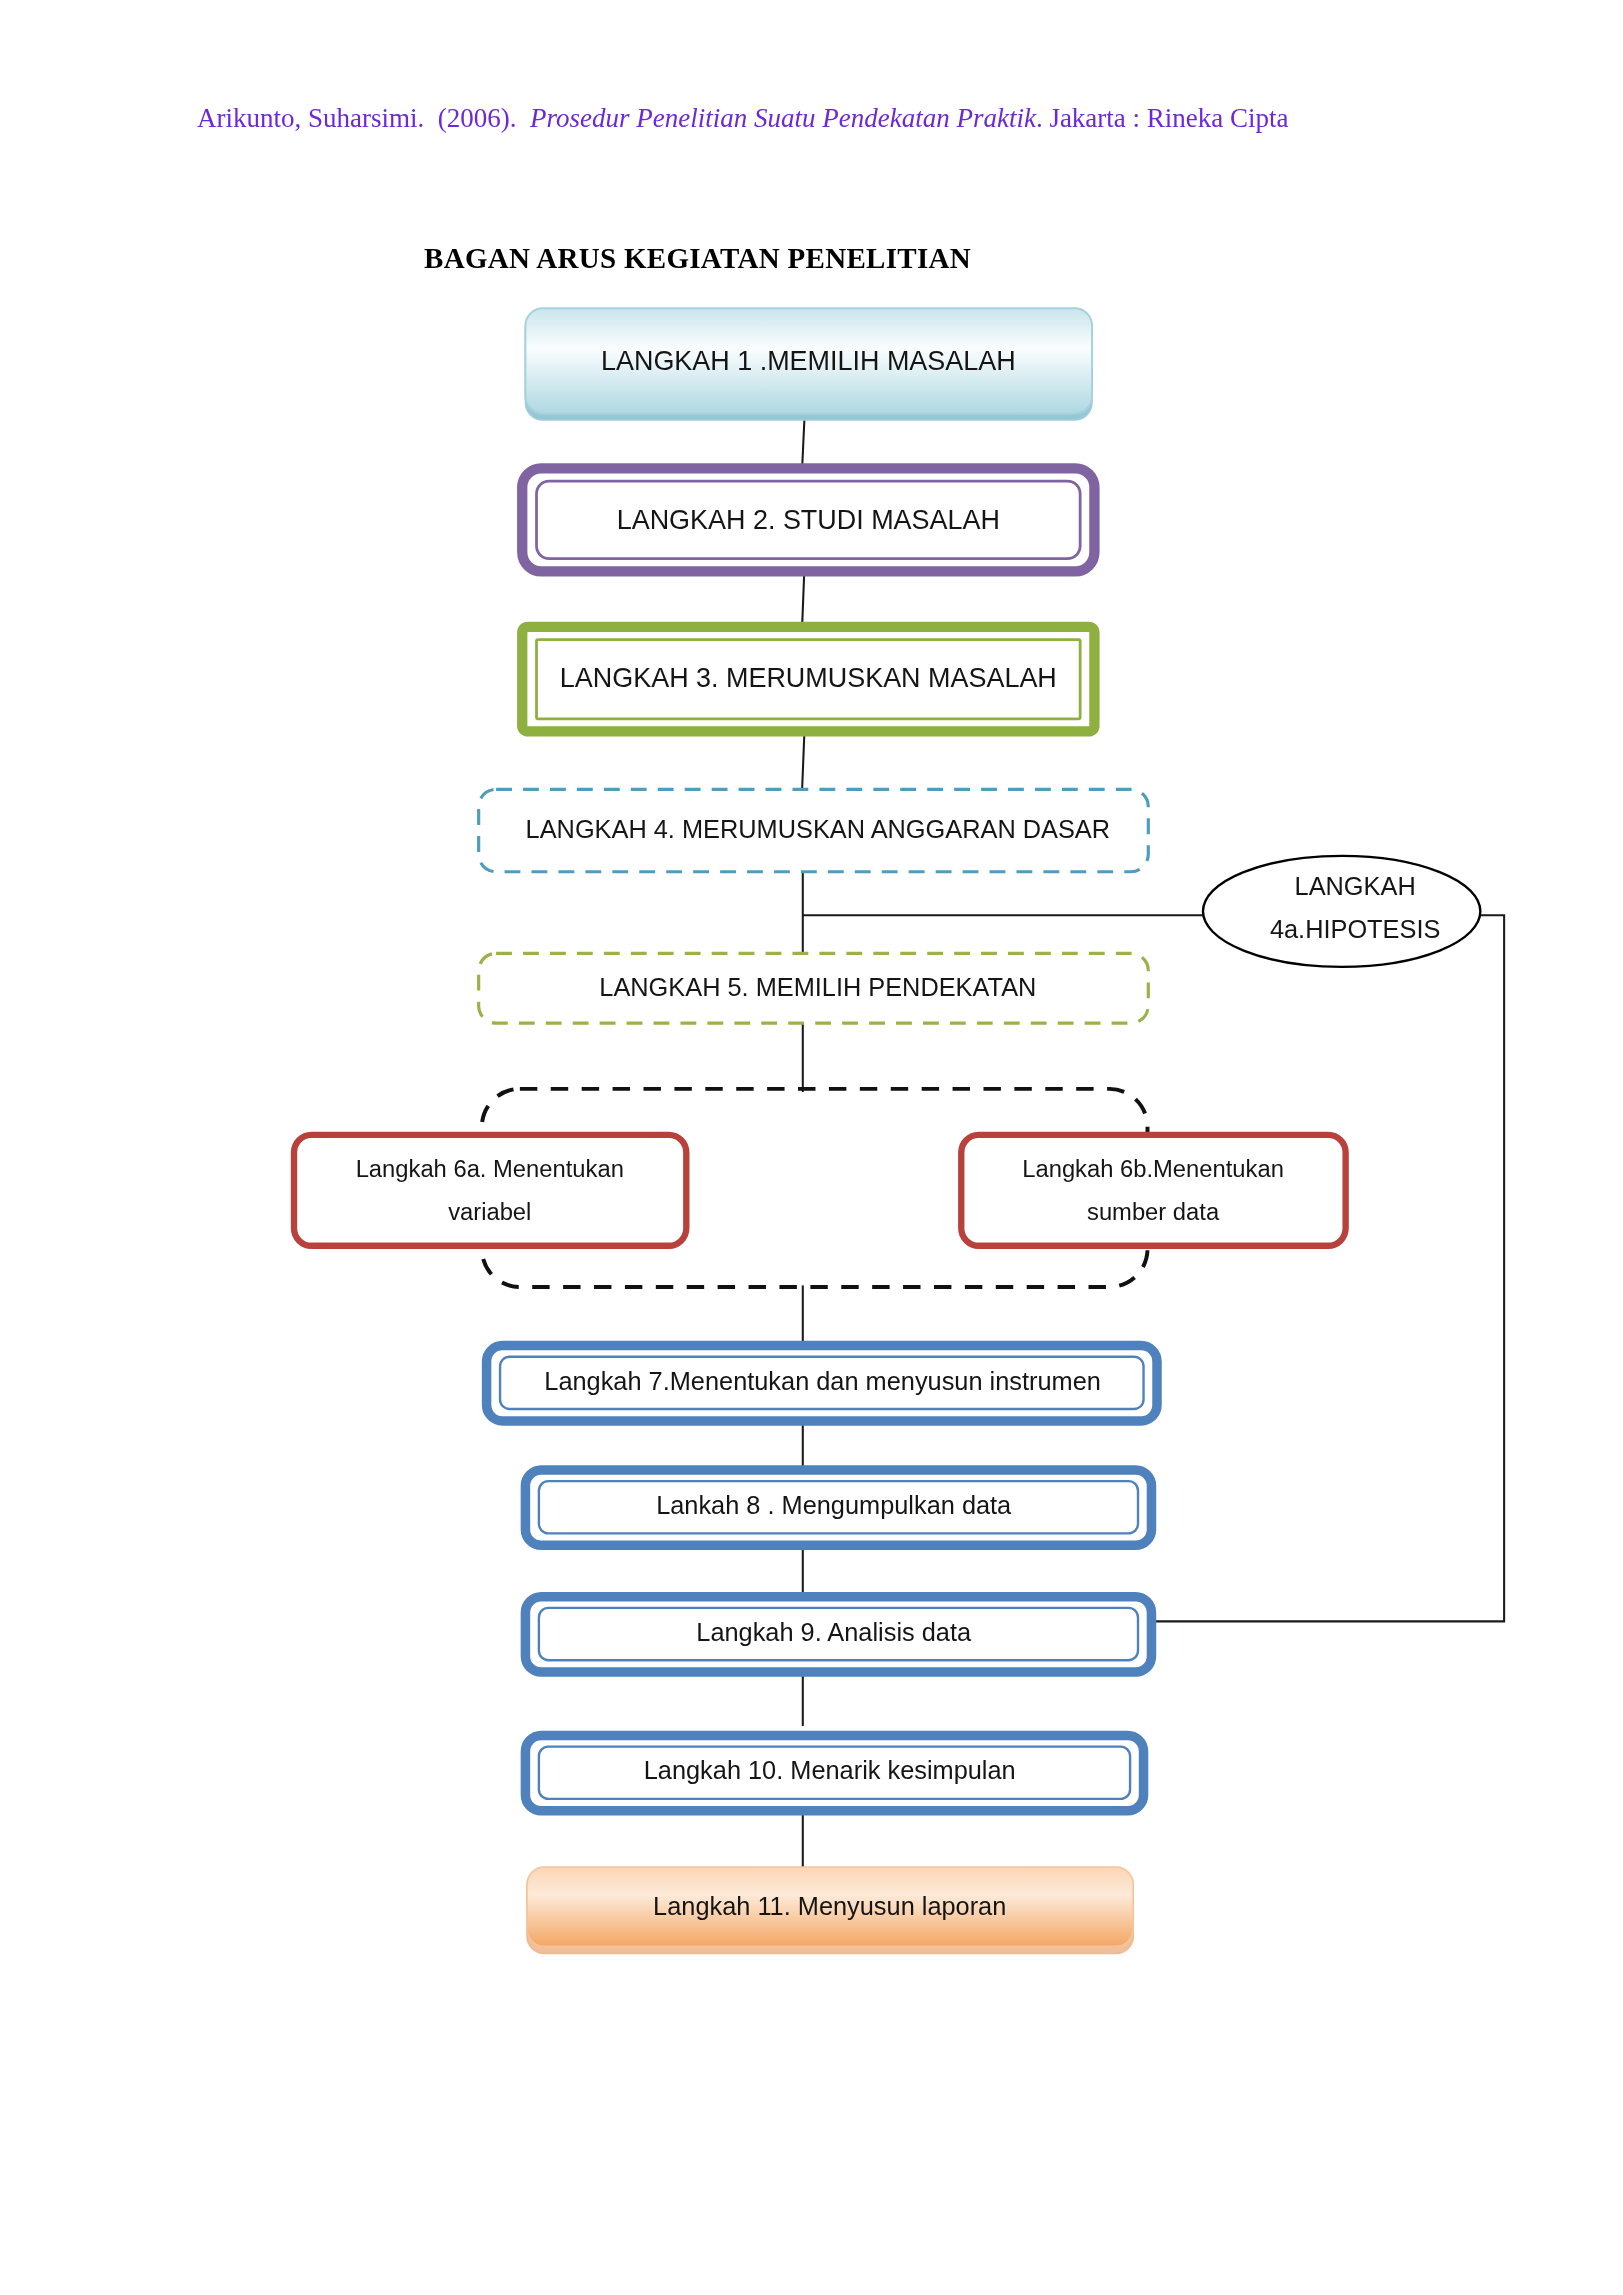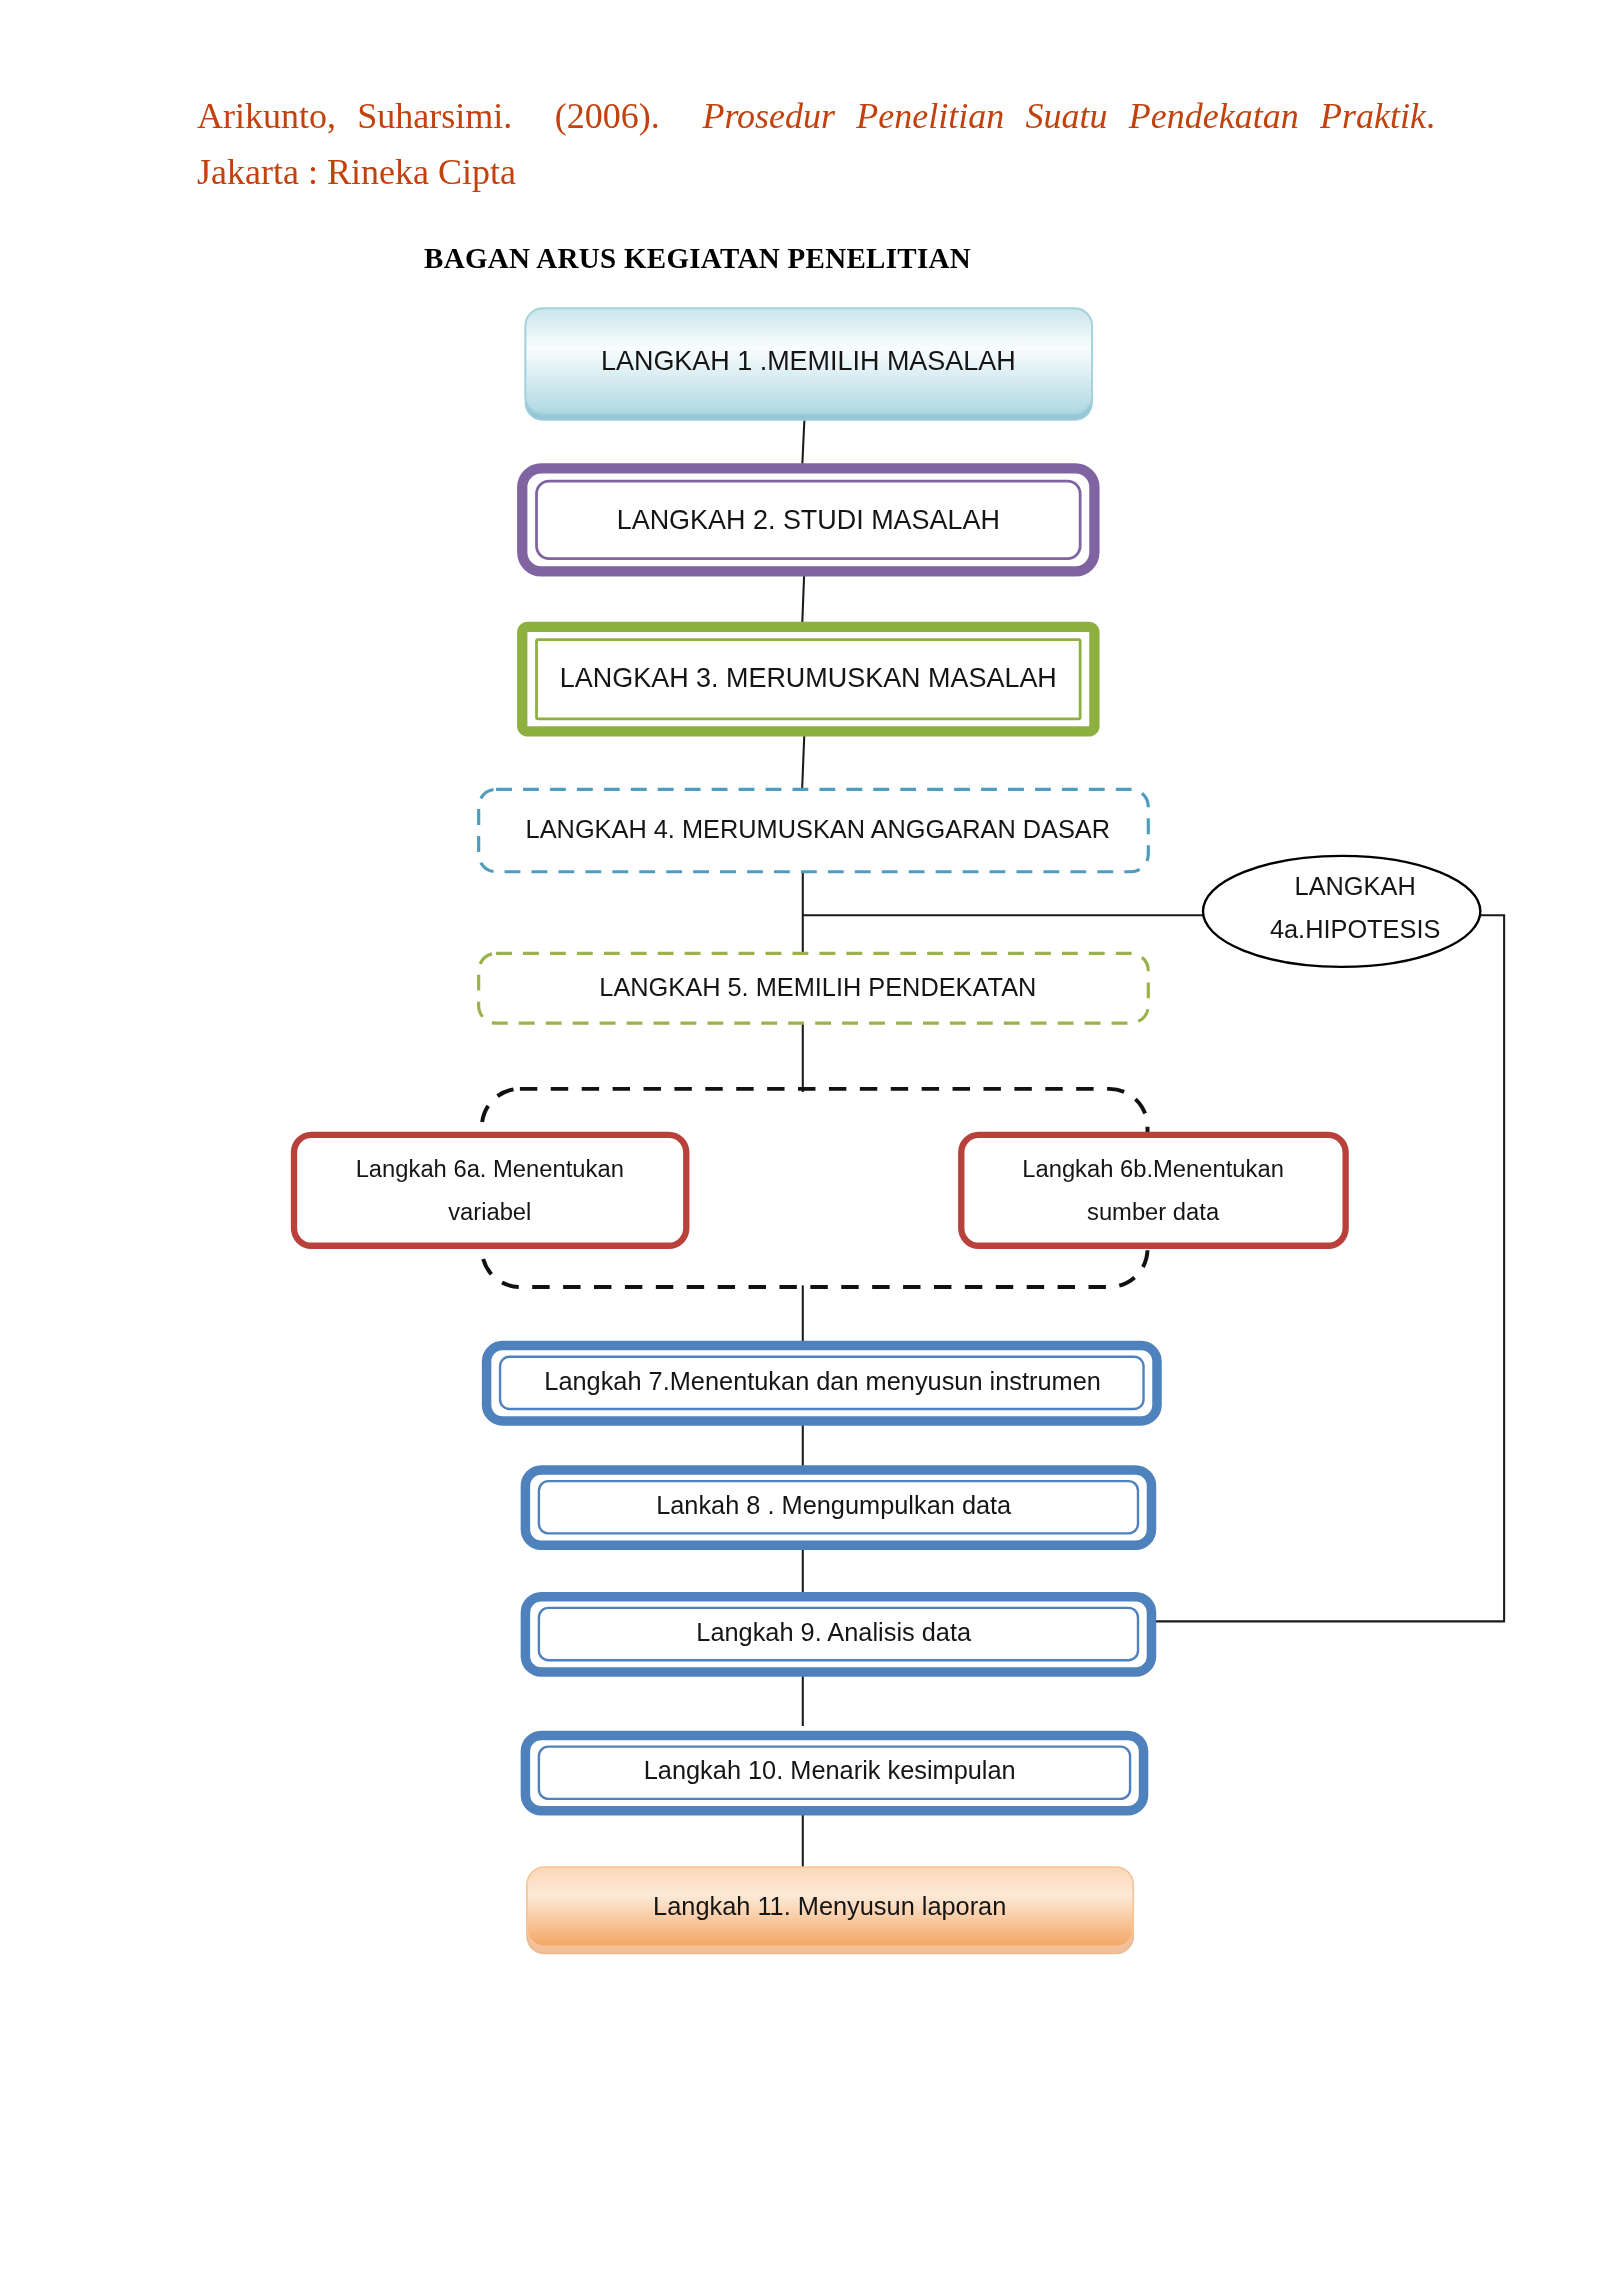--- a/index.html
+++ b/index.html
@@ -12,26 +12,26 @@
     height: 2295px;
     position: relative;
     font-family: "Liberation Sans", sans-serif;
     overflow: hidden;
   }
 
   
   #citation {
     position: absolute;
     left: 197px;
-    top: 89px;
+    top: 98px;
     width: 1238px;
     font-family: "Liberation Serif", serif;
-    font-size: 36px;
+    font-size: 27px;
     line-height: 1.55;
-    color: #c2410c;
+    color: #6d28d9;
     text-align: justify;
     text-justify: inter-word;
   }
   #citation .ital {
     font-style: italic;
   }
 
   
   #chart-title {
     position: absolute;

